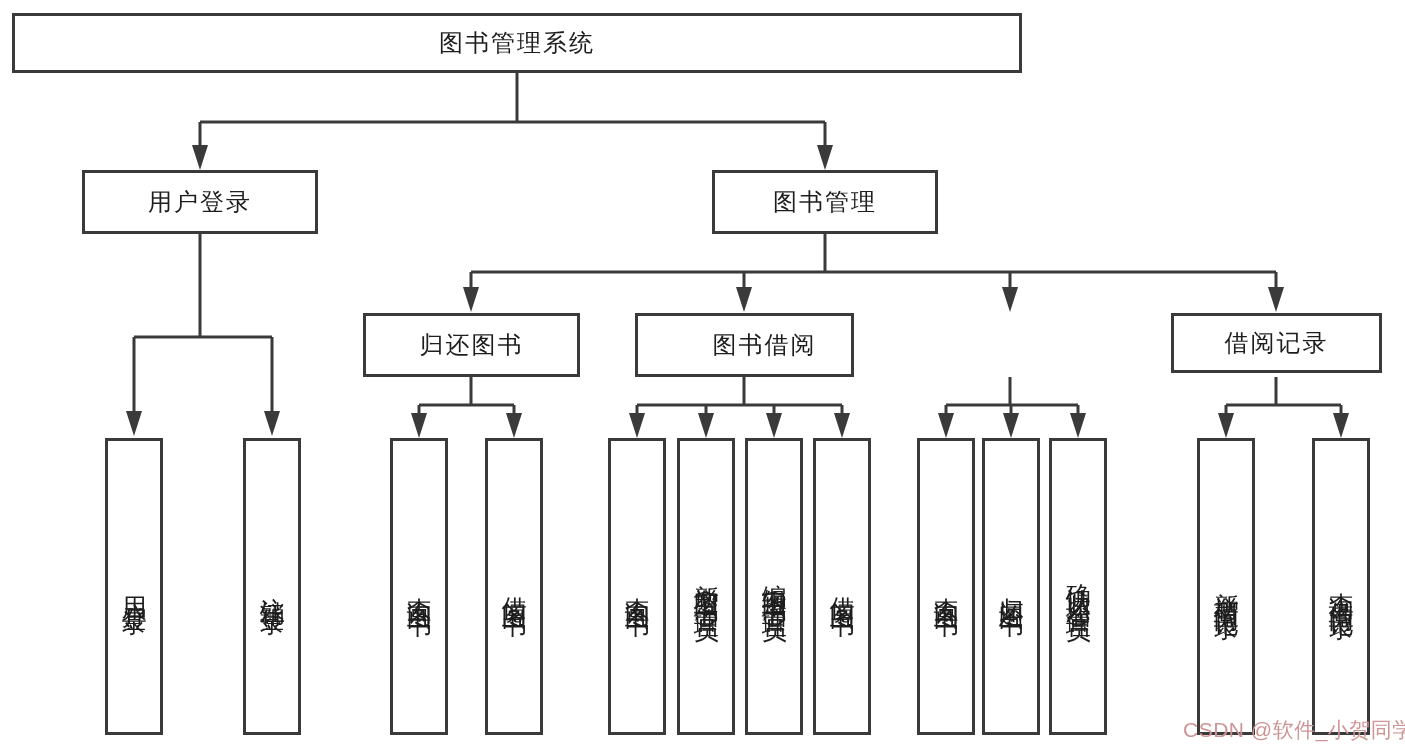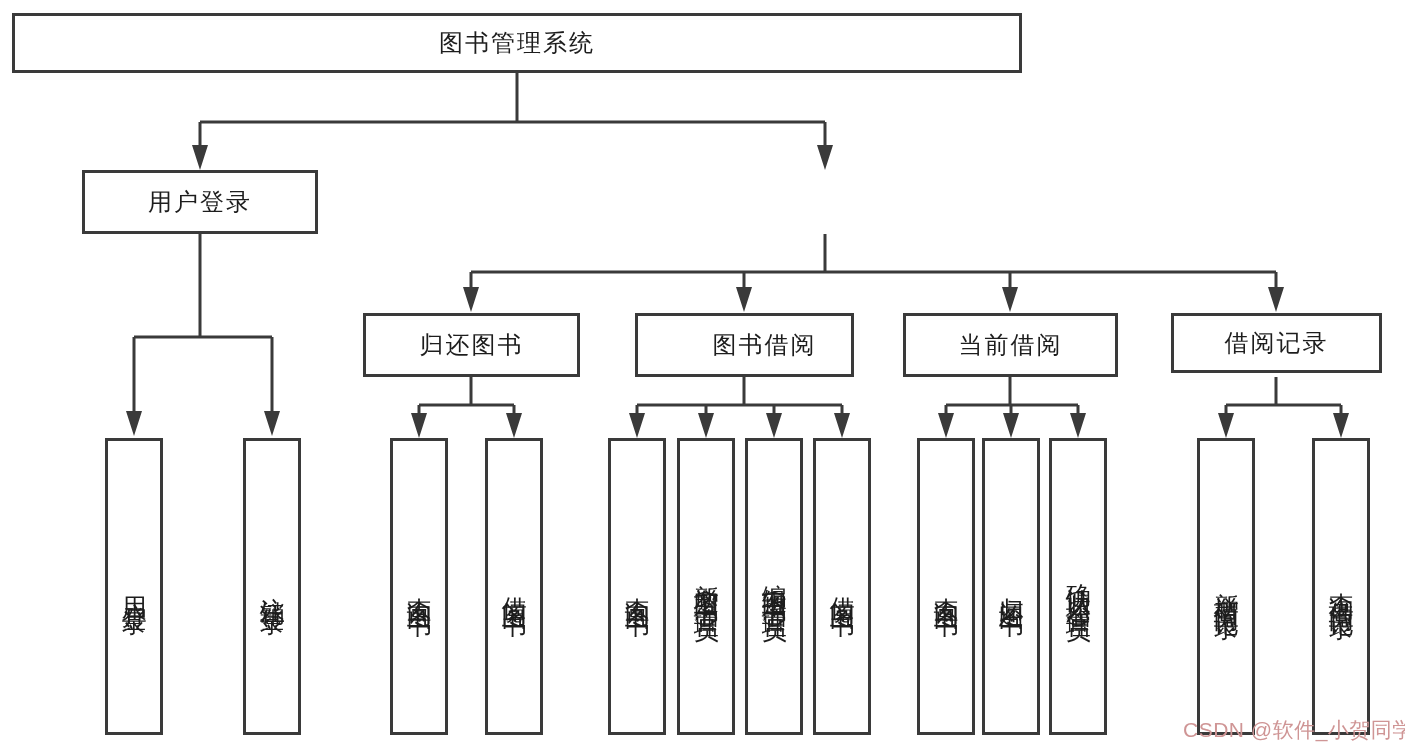--- a/index.html
+++ b/index.html
@@ -102,29 +102,29 @@
       M1218,413 h16 l-8,25 z  M1333,413 h16 l-8,25 z"></path>
   </svg>
 
   <div class="hbox" style="left:12px; top:13px; width:1010px; height:60px;">
     <span>图书管理系统</span>
   </div>
 
   <div class="hbox" style="left:82px; top:170px; width:236px; height:64px;">
     <span>用户登录</span>
   </div>
+  <div class="hbox" style="left:712px; top:170px; width:226px; height:64px;">
+    <span>图书管理</span>
+  </div>
 
   <div class="hbox" style="left:363px; top:313px; width:217px; height:64px;">
     <span>归还图书</span>
   </div>
   <div class="hbox" style="left:635px; top:313px; width:219px; height:64px;padding-left:40px;">
     <span>图书借阅</span>
-  </div>
-  <div class="hbox" style="left:903px; top:313px; width:215px; height:64px;">
-    <span>当前借阅</span>
   </div>
   <div class="hbox" style="left:1171px; top:313px; width:211px; height:60px;justify-content:center;">
     <span>借阅记录</span>
   </div>
 
   <div class="vbox" style="left:105px;">
     <span class="vtext">用户登录</span>
   </div>
   <div class="vbox" style="left:243px;">
     <span class="vtext">注销登录</span>

